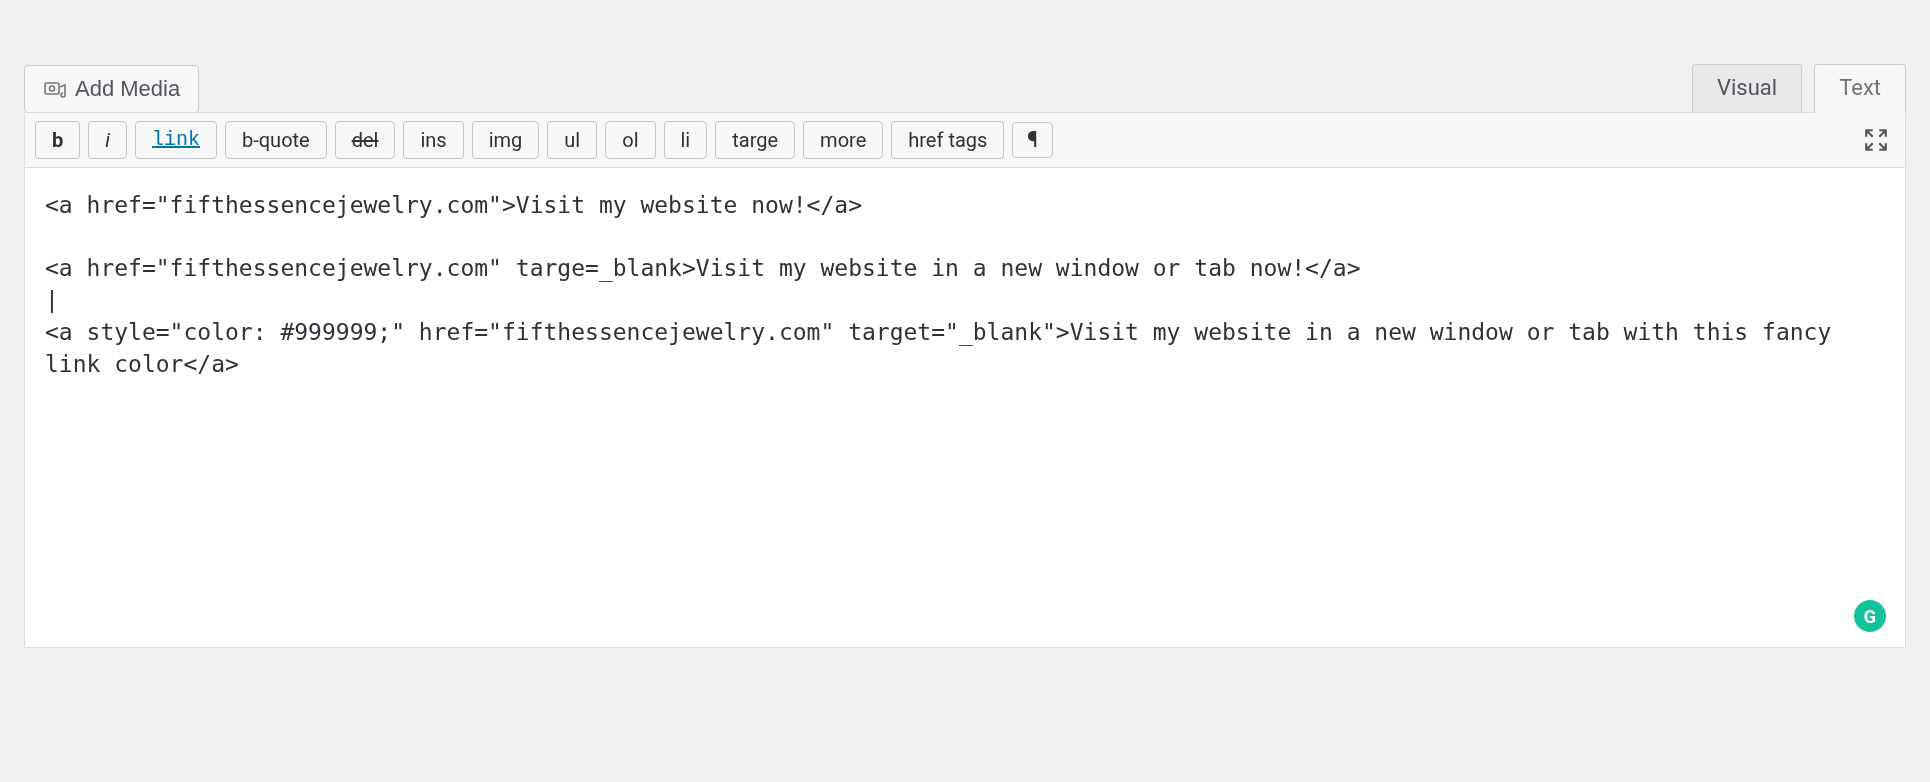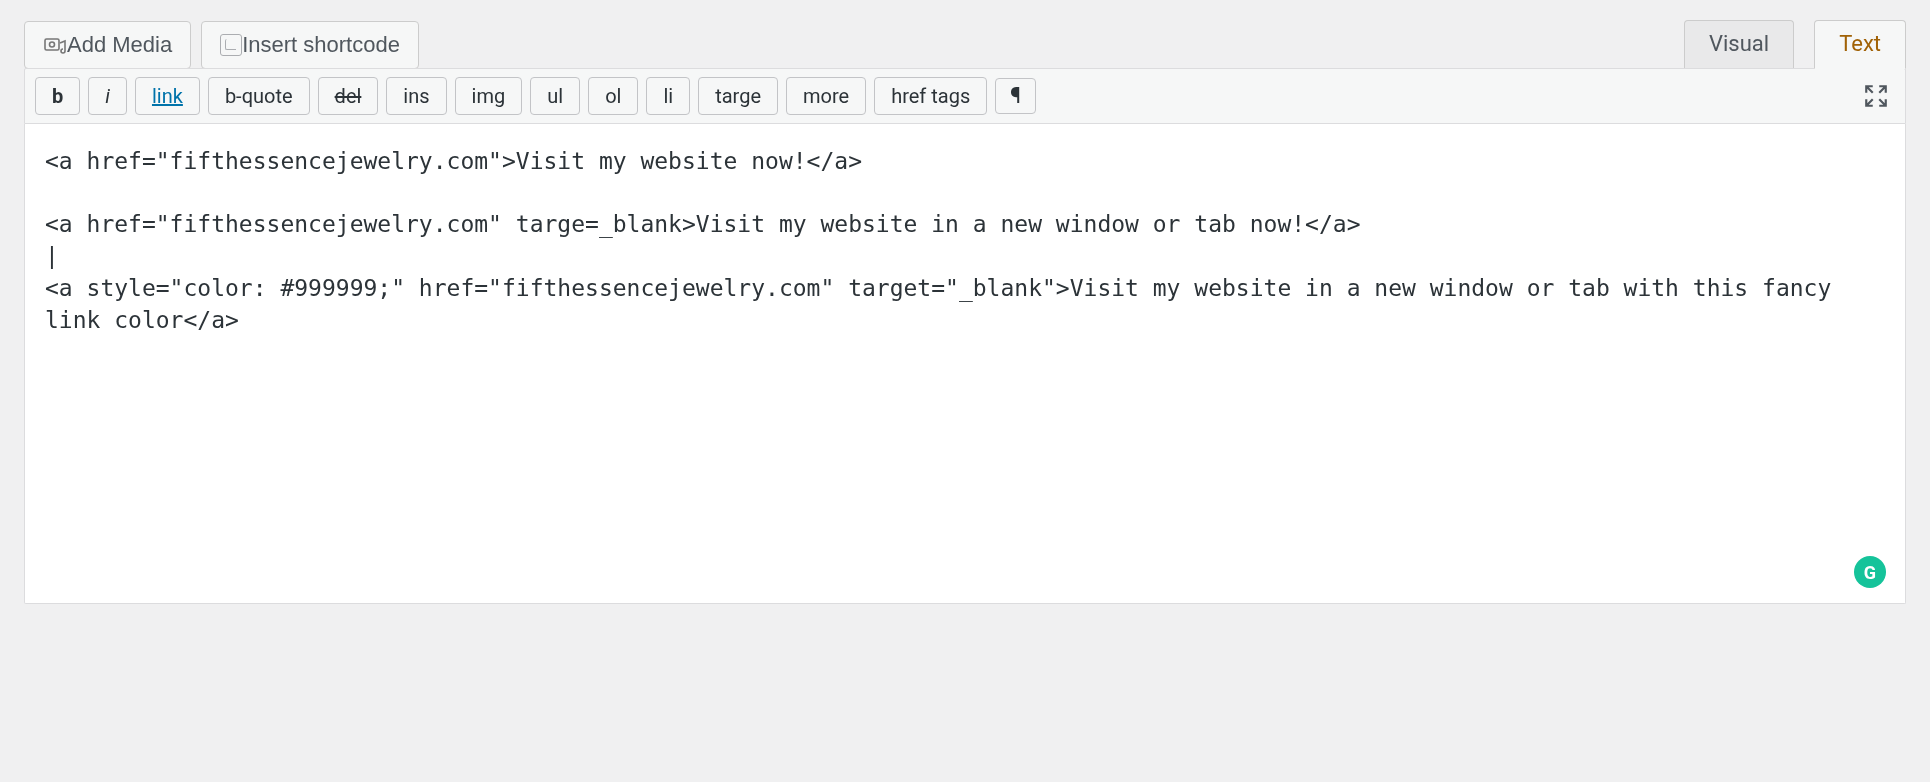--- a/index.html
+++ b/index.html
@@ -24,20 +24,21 @@
       align-items: flex-end;
       margin-bottom: 0;
     }
     .top-left-buttons {
       display: flex;
       gap: 10px;
     }
     .media-btn {
       display: flex;
       align-items: center;
+      gap: 8px;
       background: #f6f7f7;
       border: 1px solid #ccc;
       border-radius: 4px;
       padding: 10px 18px;
       font-size: 22px;
       color: #50575e;
       cursor: pointer;
       line-height: 1.2;
     }
     .media-icon {
@@ -63,35 +64,36 @@
       top: 4px;
       width: 10px;
       height: 10px;
       border: 1.5px solid #8c8f94;
       border-right: none;
       border-top: none;
       border-radius: 2px 0 0 2px;
     }
     .tab-row {
       display: flex;
-      gap: 20px;
+      gap: 12px;
+      margin-top: 44px;
     }
     .editor-tab {
       background: #e9e9ea;
       border: 1px solid #ccc;
       border-bottom: none;
       padding: 10px 24px 12px;
       font-size: 22px;
       color: #50575e;
       cursor: pointer;
       border-radius: 4px 4px 0 0;
     }
     .editor-tab.active {
       background: #f6f7f7;
-      color: #a16207;
+      color: #737373;
       border-bottom: 1px solid #f6f7f7;
       position: relative;
       z-index: 2;
     }
     .quicktags-toolbar {
       background: #f6f7f7;
       border: 1px solid #dcdcde;
       border-radius: 2px 2px 0 0;
       padding: 8px 10px;
       display: flex;
@@ -108,21 +110,21 @@
       padding: 8px 16px;
       font-size: 20px;
       color: #2c3338;
       cursor: pointer;
       line-height: 1;
       min-width: 38px;
       font-family: -apple-system, BlinkMacSystemFont, "Segoe UI", Roboto, sans-serif;
     }
     .qt-b { font-weight: bold; }
     .qt-i { font-style: italic; }
-    .qt-link { text-decoration: underline; color: #0073aa; }
+    .qt-link { text-decoration: underline; color: #0073aa; font-family: Liberation Mono, monospace; }
     .qt-del { text-decoration: line-through; }
     .pilcrow {
       font-size: 22px;
       padding: 6px 14px;
     }
     .fullscreen-btn {
       margin-left: auto;
       background: transparent;
       border: none;
       cursor: pointer;
@@ -174,24 +176,20 @@
     <div class="top-left-buttons">
       <button class="media-btn">
         <span class="media-icon">
           <svg width="24" height="24" viewBox="0 0 24 24" fill="none" stroke="#777" stroke-width="1.6">
             <rect x="2" y="6" width="14" height="11" rx="1.5"></rect>
             <circle cx="9" cy="11.5" r="2.5"></circle>
             <path d="M17 10 l5 -2 v10 a2 2 0 1 1 -2 -2" fill="none"></path>
           </svg>
         </span>
         <span>Add Media</span>
-      </button>
-      <button class="media-btn">
-        <span class="shortcode-icon"></span>
-        <span>Insert shortcode</span>
       </button>
     </div>
     <div class="tab-row">
       <div class="editor-tab">Visual</div>
       <div class="editor-tab active">Text</div>
     </div>
   </div>
 
   <div class="quicktags-toolbar">
     <button class="qt-btn qt-b">b</button>

